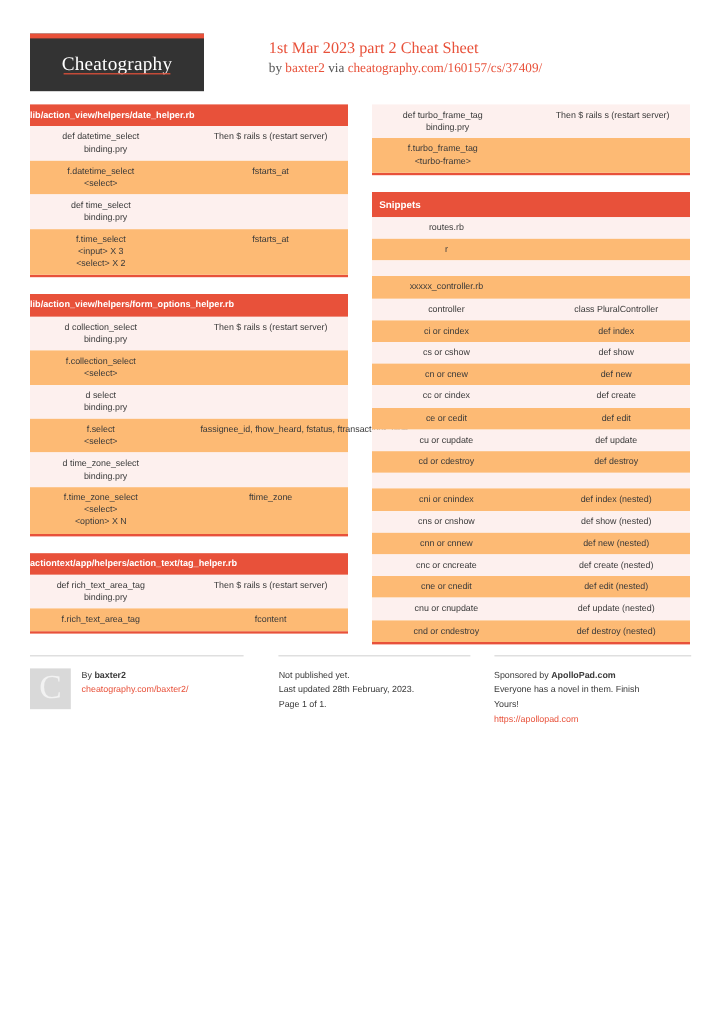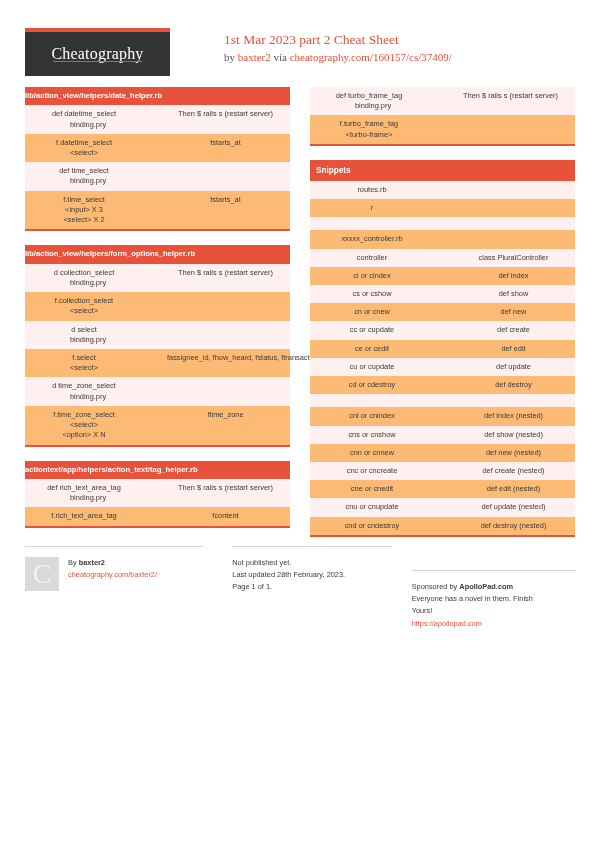--- a/index.html
+++ b/index.html
@@ -68,21 +68,21 @@
 
   
   .tbl-snip .cell-a { width:118px; flex:0 0 118px; }
 
   
   .footer { position:absolute; left:25px; top:546px; width:550px; }
   .footer-cols { display:flex; }
   .fcol { position:relative; padding-top:11px; }
   .fcol-1 { width:190px; display:flex; }
   .fcol-2 { width:180px; padding-left:18px; }
-  .fcol-3 { width:182px; padding-left:18px;margin-top:24px; }
+  .fcol-3 { width:182px; padding-left:18px; }
   .frule { position:absolute; left:0; top:0; height:1px; background:#d8d8d8; }
   .fcol-1 .frule { width:178px; }
   .fcol-2 .frule { left:18px; width:160px; }
   .fcol-3 .frule { left:18px; width:164px; }
   .avatar {
     width:34px; height:34px; background:#d9d9d9;
     display:flex; align-items:center; justify-content:center;
     font-family:"Liberation Serif", serif; font-size:28px; color:#f2f2f2;
     flex:0 0 34px; margin-right:9px; line-height:1;
   }
@@ -290,21 +290,21 @@
           <div class="row even">
             <div class="cell-a">
               <span class="ln">cn or cnew</span>
             </div>
             <div class="cell-b">
               <span class="ln">def new</span>
             </div>
           </div>
           <div class="row odd">
             <div class="cell-a">
-              <span class="ln">cc or cupdate</span>
+              <span class="ln">cc or cindex</span>
             </div>
             <div class="cell-b">
               <span class="ln">def create</span>
             </div>
           </div>
           <div class="row even">
             <div class="cell-a">
               <span class="ln">ce or cedit</span>
             </div>
             <div class="cell-b">

